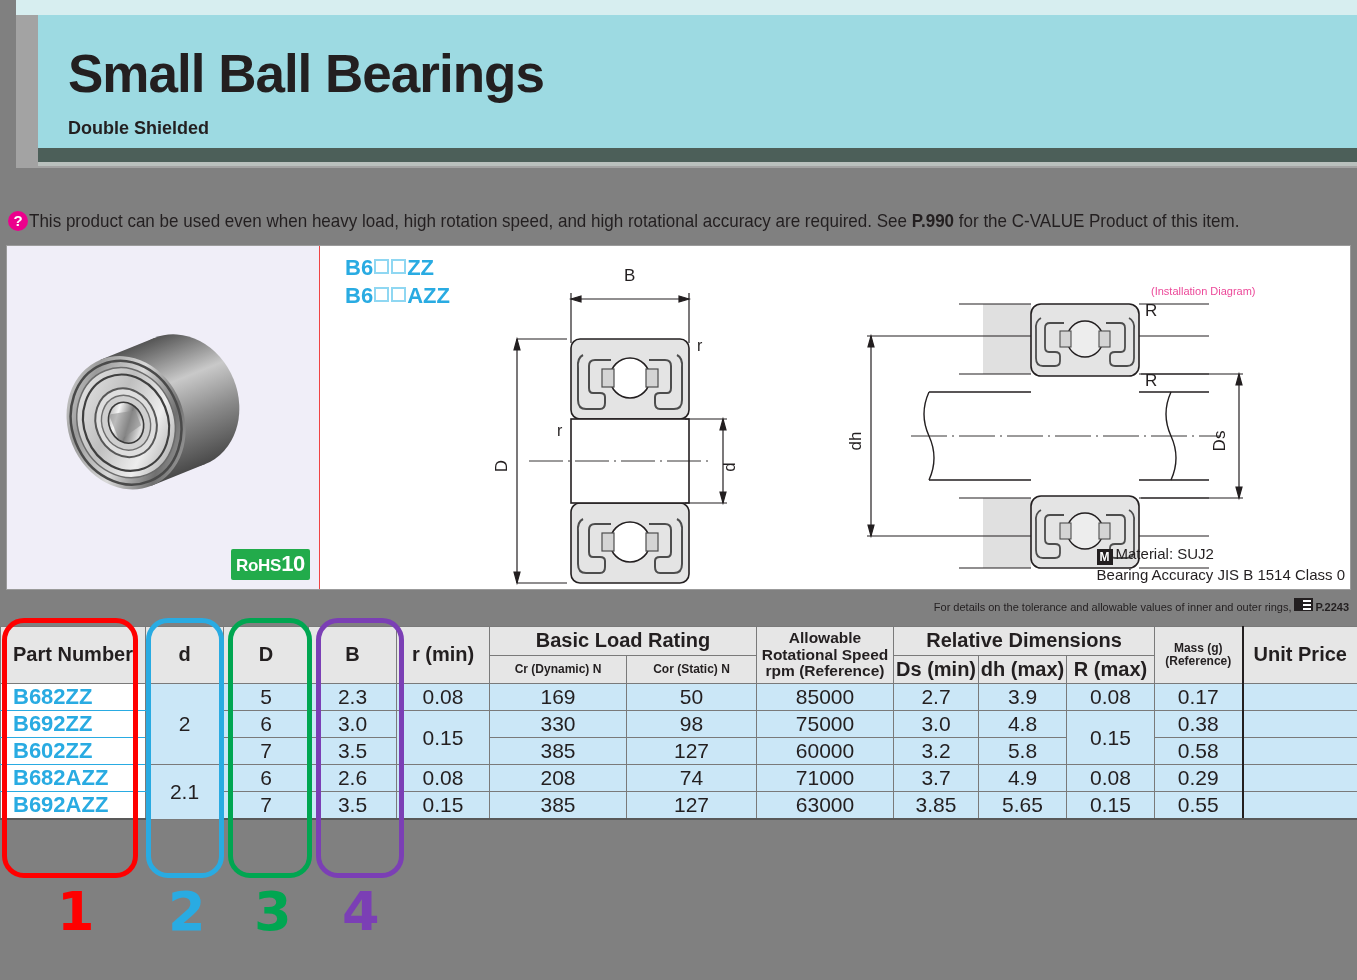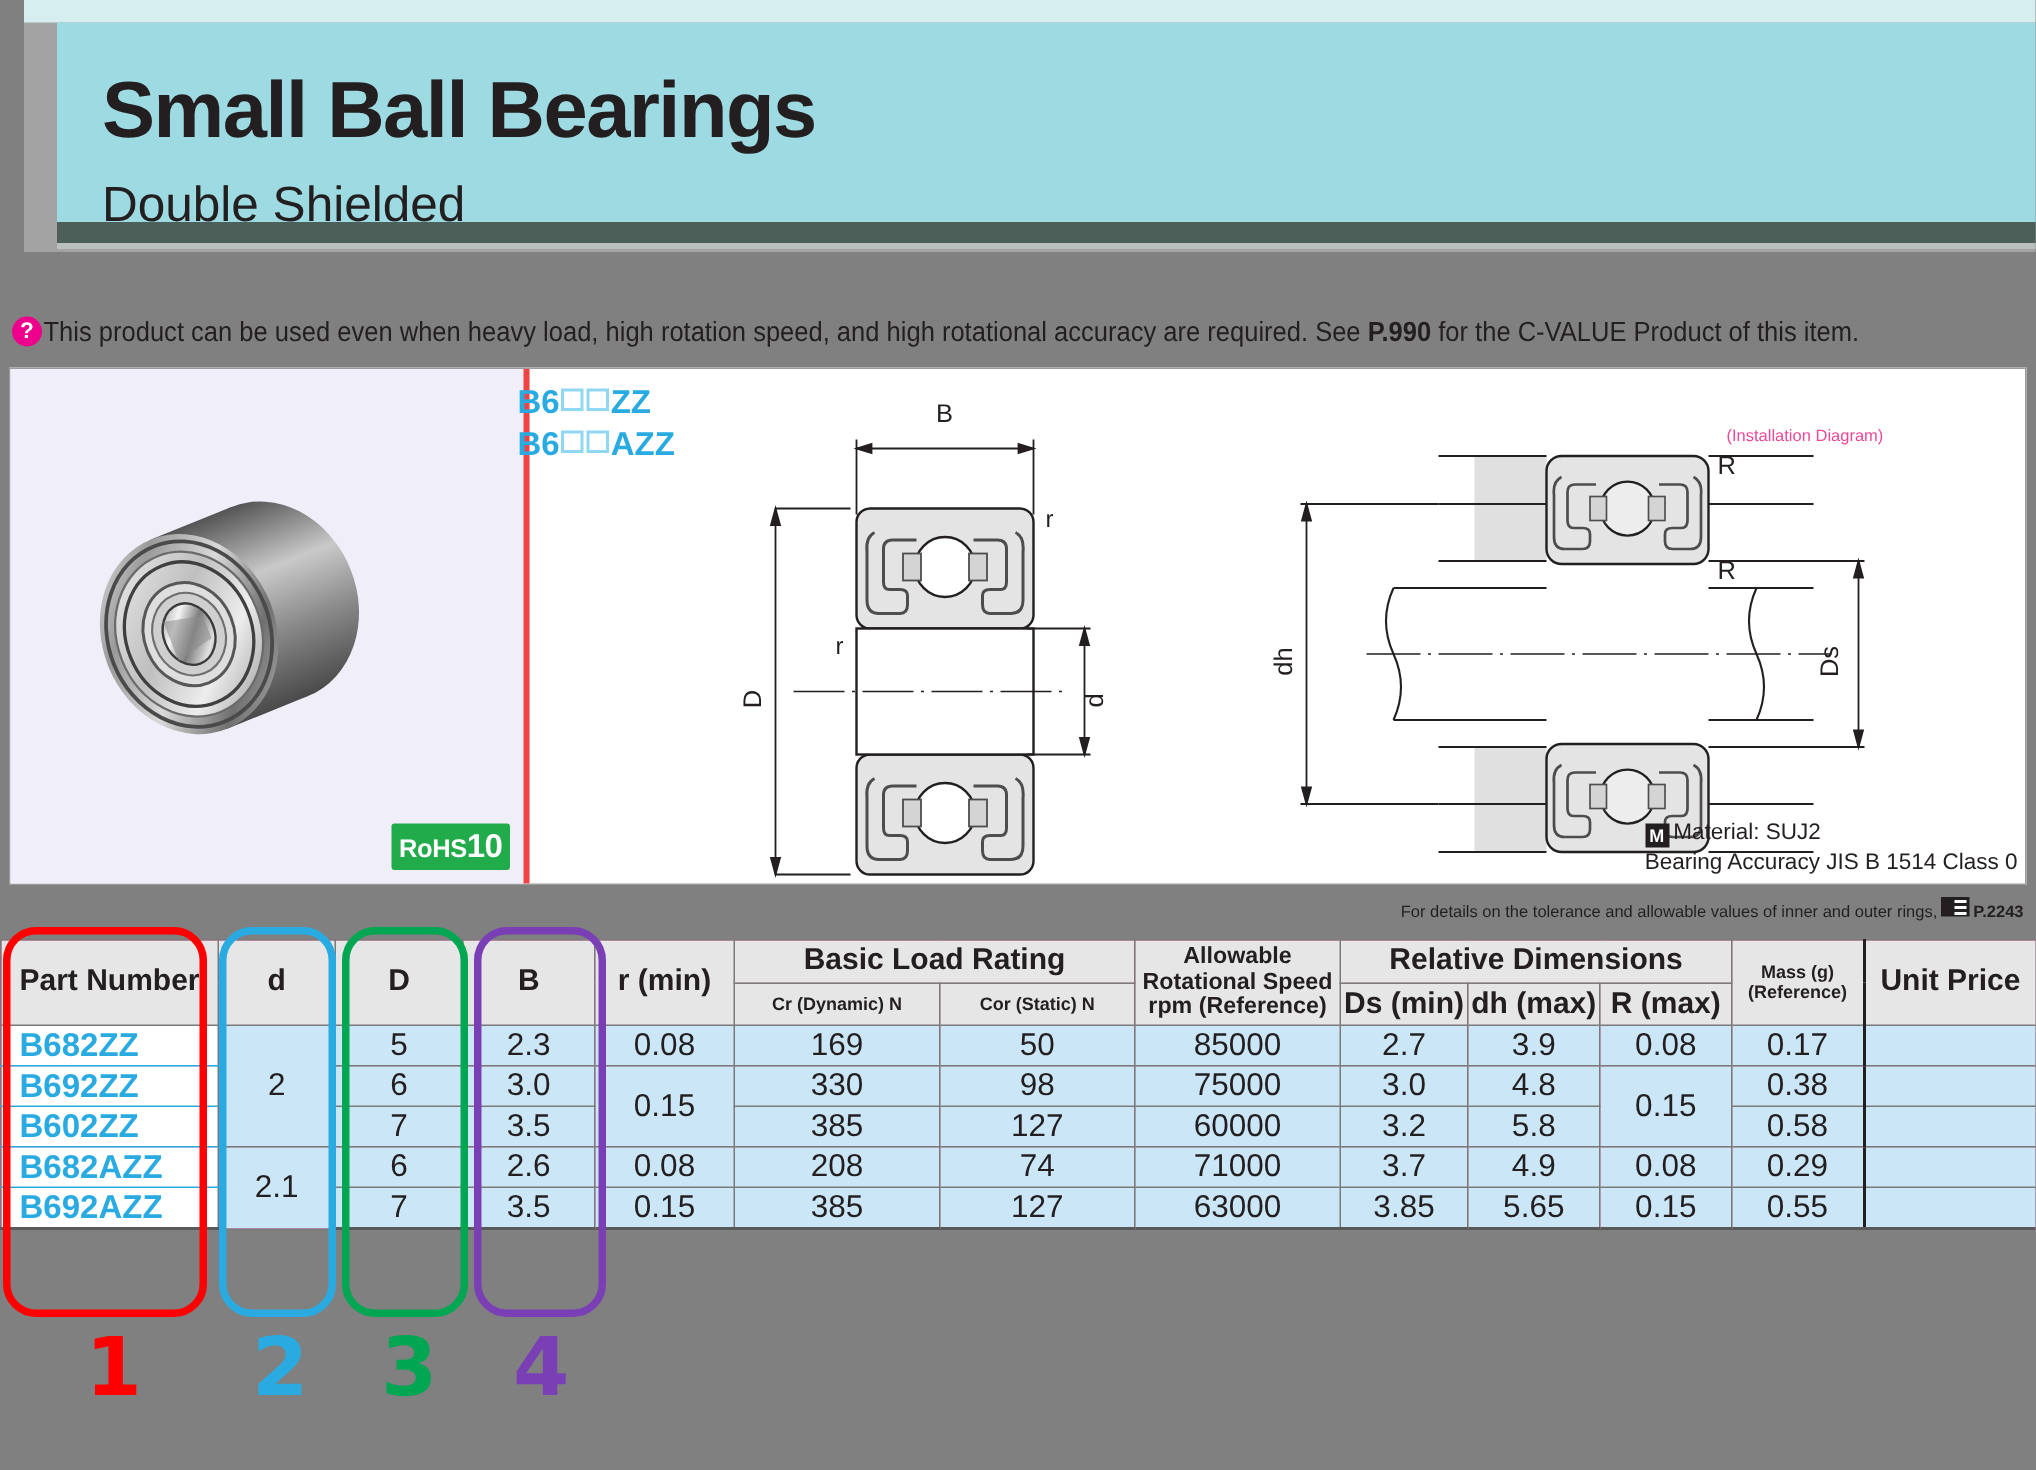--- a/index.html
+++ b/index.html
@@ -26,21 +26,21 @@
     position: absolute; left: 22px; top: 162px; width: 1335px; height: 4px;
     background: #b9c0bd;
   }
   .banner-title {
     position: absolute; left: 52px; top: 47px;
     font-size: 53px; font-weight: bold; color: #231f20; letter-spacing: -1px;
     line-height: 1;
   }
   .banner-sub {
     position: absolute; left: 52px; top: 119px;
-    font-size: 33px; font-weight: normal; color: #231f20; line-height: 1;
+    font-size: 18px; font-weight: bold; color: #231f20; line-height: 1;
   }
 
   
   .note-line {
     position: absolute; left: 8px; top: 204px; width: 1345px; height: 34px;
     display: flex; align-items: center;
   }
   .info-icon {
     width: 20px; height: 20px; border-radius: 50%;
     background: #ec008c; color: #ffffff;
@@ -52,22 +52,22 @@
     transform: scaleX(0.92); transform-origin: left center;
   }
   .note-text b { font-weight: bold; }
 
   
   .figure-area {
     position: absolute; left: 6px; top: 245px; width: 1345px; height: 345px;
     border: 1px solid #9b9b9b; background: #ffffff;
   }
   .photo-box {
-    position: absolute; left: 0; top: 0; width: 346px; height: 343px;
-    background: #f0eef8; border-right: 4px solid #ef4444;
+    position: absolute; left: 0; top: 0; width: 313px; height: 343px;
+    background: #f0eef8; border-right: 1px solid #ef4444;
   }
   .bearing-photo { position: absolute; left: 58px; top: 73px; width: 200px; height: 175px; }
   .rohs {
     position: absolute; right: 9px; bottom: 9px;
     background: #22ab4b; color: #ffffff;
     font-size: 17px; font-weight: bold; padding: 2px 5px 3px 5px;
     border-radius: 2px; letter-spacing: -0.3px;
   }
   .rohs .big { font-size: 22px; }
 

